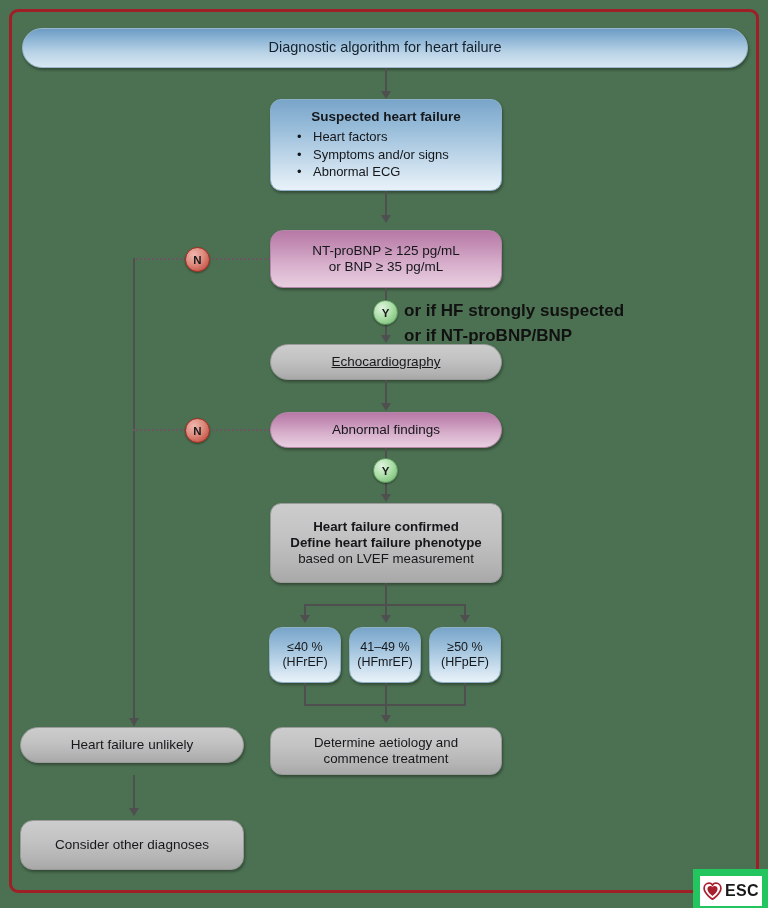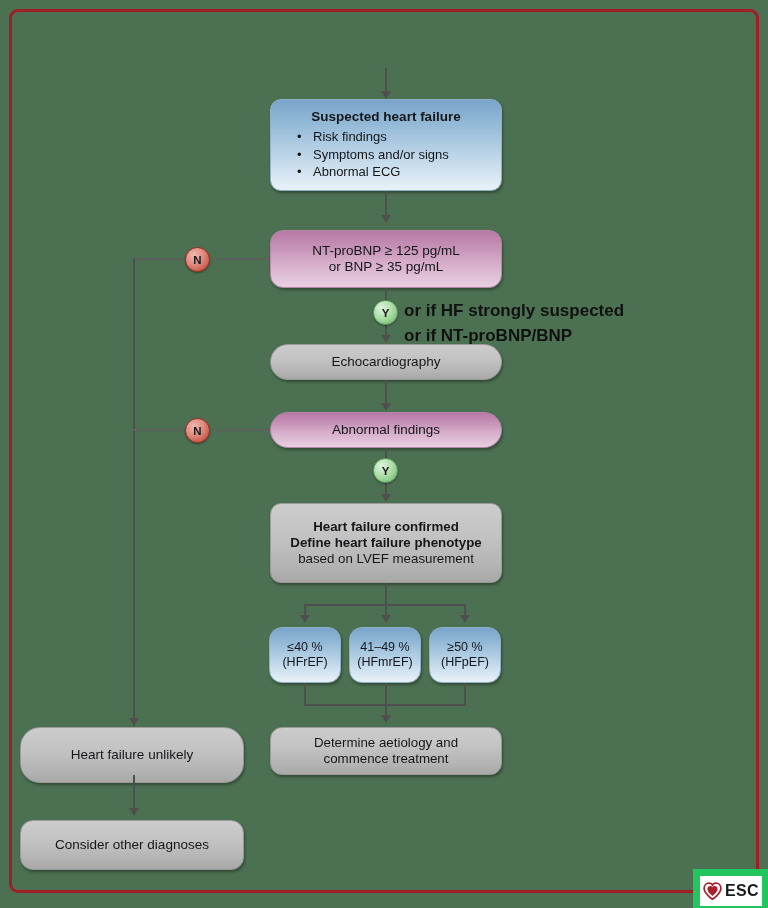--- a/index.html
+++ b/index.html
@@ -52,31 +52,31 @@
     border:1px solid #9a9a9a;
   }
 
   .suspected{left:270px;top:99px;width:232px;height:92px;border-radius:11px;}
   .suspected .hd{font-weight:bold;font-size:13.5px;margin-bottom:3px;}
   .bullets{align-self:flex-start;margin-left:26px;text-align:left;font-size:13px;}
   .bullets .bl{display:flex;align-items:flex-start;margin:2px 0;}
   .bullets .dot{width:16px;flex:none;}
 
   .bnp{left:270px;top:230px;width:232px;height:58px;border-radius:13px;font-size:13.5px;}
-  .echo{left:270px;top:344px;width:232px;height:36px;border-radius:18px;font-size:13.5px;}
+  .echo{left:270px;top:344px;width:232px;height:36px;border-radius:18px;font-size:13.5px;text-decoration:underline;}
   .abnormal{left:270px;top:412px;width:232px;height:36px;border-radius:18px;font-size:13.5px;}
   .confirmed{left:270px;top:503px;width:232px;height:80px;border-radius:11px;font-size:13.3px;}
   .confirmed .b{font-weight:bold;}
 
   .ef{top:627px;width:72px;height:56px;border-radius:13px;font-size:12.5px;}
   .ef1{left:269px;}
   .ef2{left:349px;}
   .ef3{left:429px;}
 
-  .unlikely{left:20px;top:727px;width:224px;height:56px;border-radius:20px;font-size:13.5px;}
+  .unlikely{left:20px;top:727px;width:224px;height:36px;border-radius:20px;font-size:13.5px;}
   .consider{left:20px;top:820px;width:224px;height:50px;border-radius:13px;font-size:13.5px;}
   .aetiology{left:270px;top:727px;width:232px;height:48px;border-radius:12px;font-size:13.3px;}
 
   
   .badge{
     position:absolute;width:23px;height:23px;border-radius:50%;
     display:flex;align-items:center;justify-content:center;
     font-size:11.5px;font-weight:bold;color:#1a1a1a;
     box-shadow:0 1px 2px rgba(0,0,0,.4);z-index:6;
   }
@@ -119,30 +119,33 @@
   .esc .hrt{width:19px;height:18px;flex:none;}
   .esc .wm{font-size:16px;font-weight:bold;color:#1a1a1a;letter-spacing:.3px;}
 </style>
 </head>
 <body>
 
 <div id="stage">
 
   <div class="frame"></div>
 
+  <div class="node title-bar">
+    <span>Diagnostic algorithm for heart failure</span>
+  </div>
 
   <div class="ln v" style="left:385px;top:68px;height:24px;"></div>
   <div class="arw" style="left:381px;top:91px;"></div>
 
   <div class="node blue-box suspected">
     <div class="hd">Suspected heart failure</div>
     <div class="bullets">
       <div class="bl">
           <span class="dot">•</span>
-          <span>Risk findings</span>
+          <span>Heart factors</span>
         </div>
       <div class="bl">
           <span class="dot">•</span>
           <span>Symptoms and/or signs</span>
         </div>
       <div class="bl">
           <span class="dot">•</span>
           <span>Abnormal ECG</span>
         </div>
     </div>

